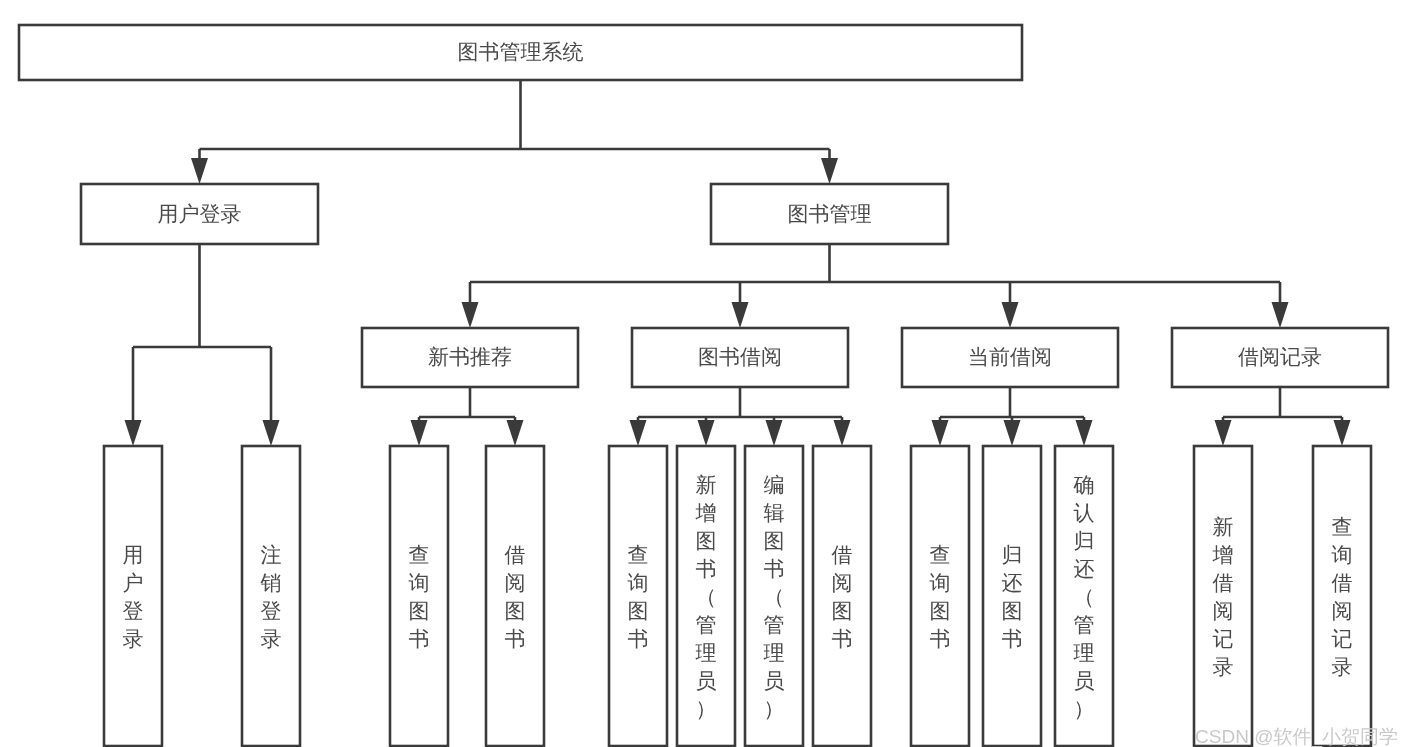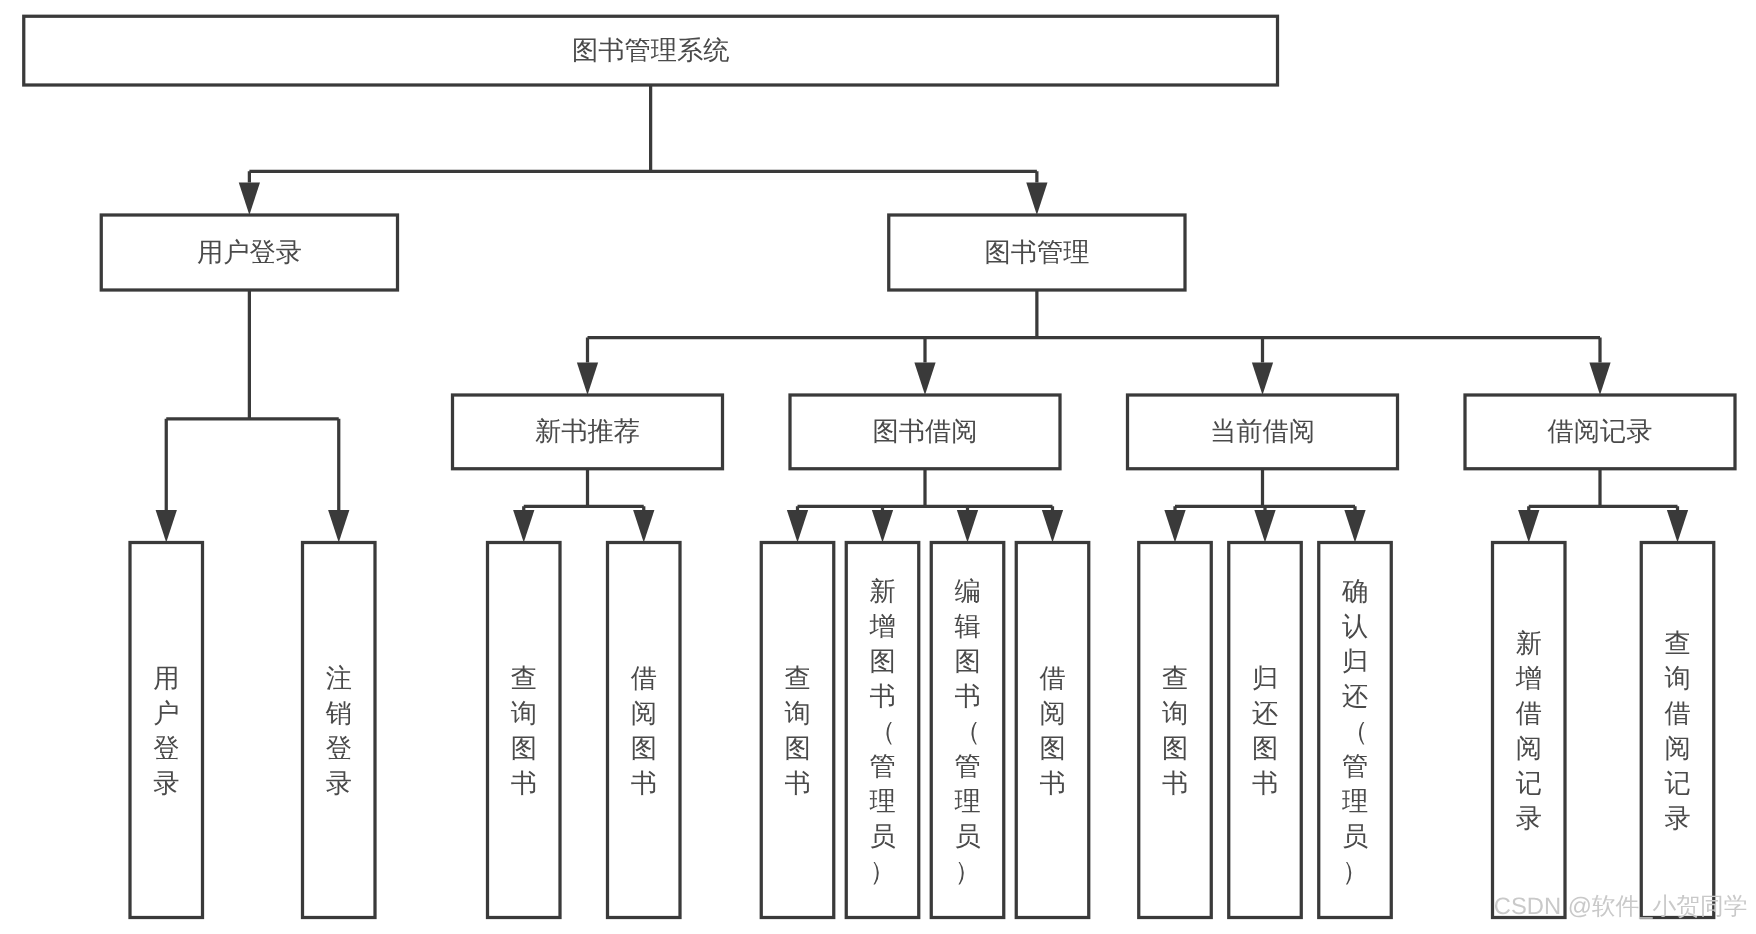--- a/index.html
+++ b/index.html
@@ -11,21 +11,21 @@
   body {
     width: 1405px;
     height: 747px;
     position: relative;
     overflow: hidden;
     font-family: "Liberation Sans", "DejaVu Sans", sans-serif;
   }
   #diagram-root {
     position: absolute;
     left: 0;
-    top: 0;
+    top: 12px;
     width: 1405px;
     height: 676px;
   }
   svg.diagram {
     display: block;
     width: 1405px;
     height: 747px;
     background: #ffffff;
   }
   .node-rect {

